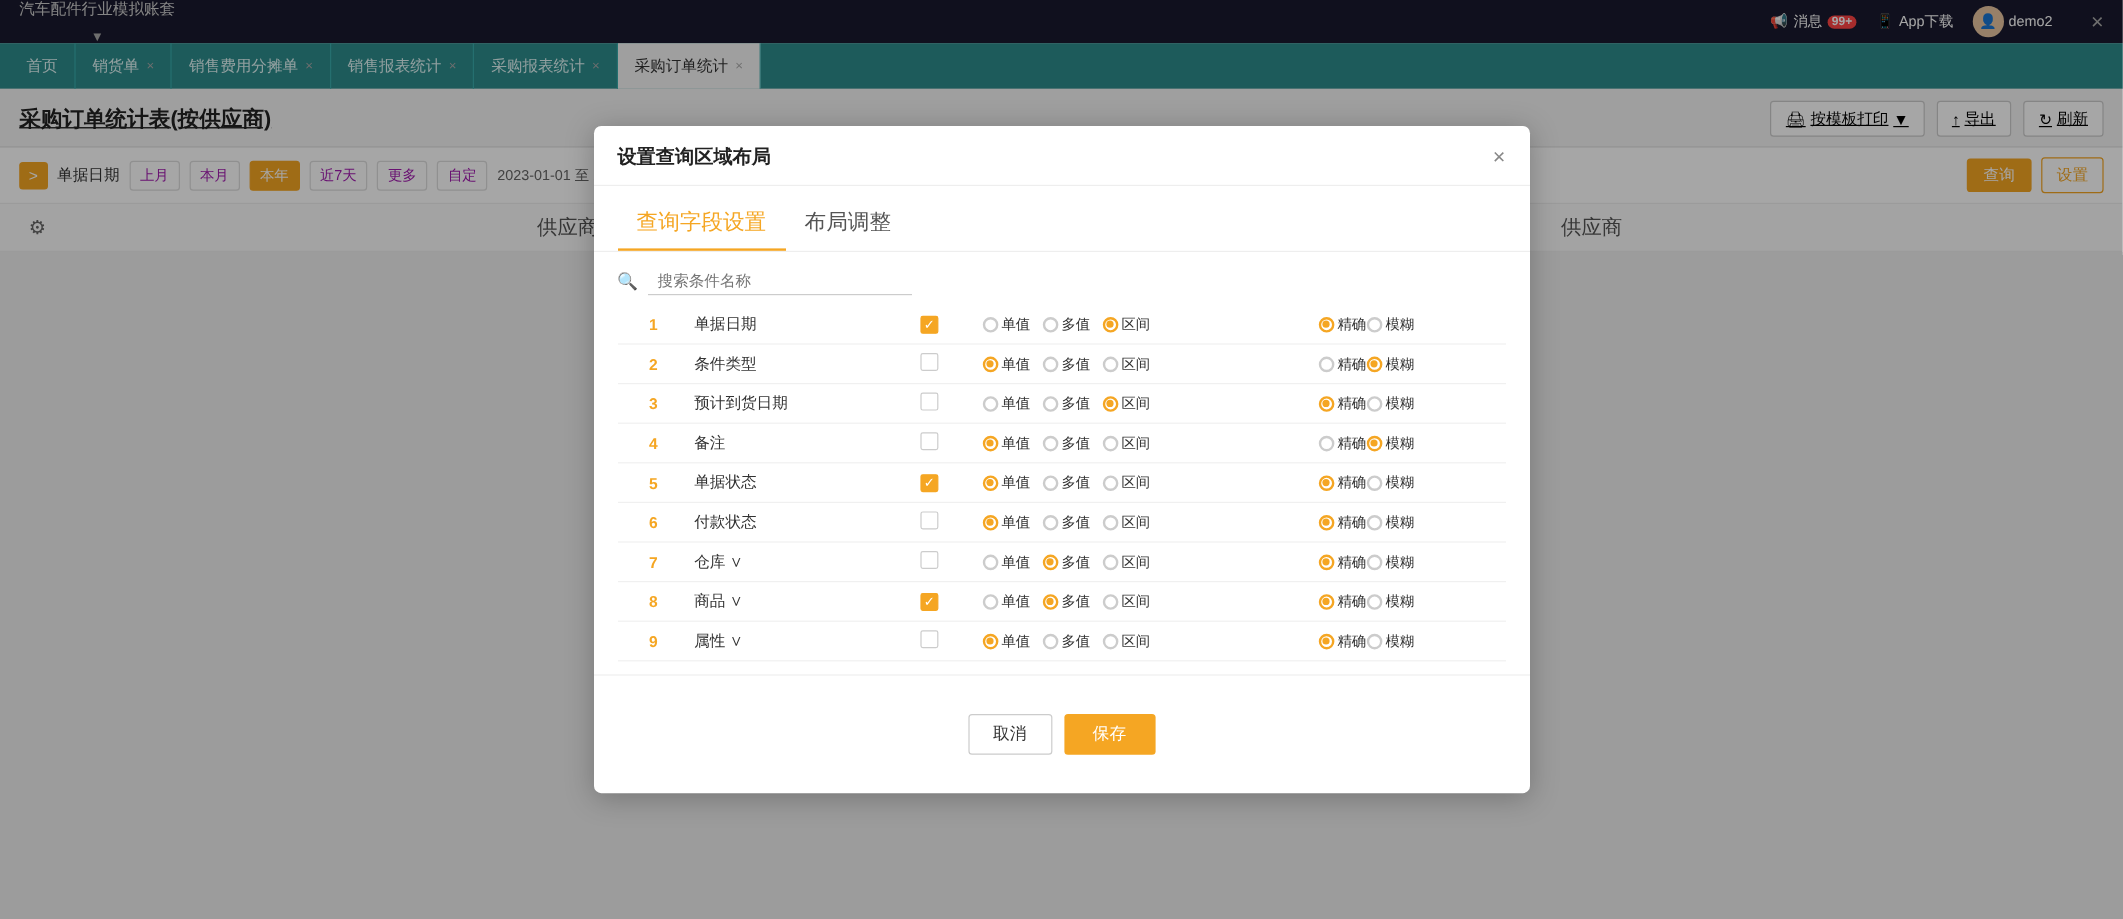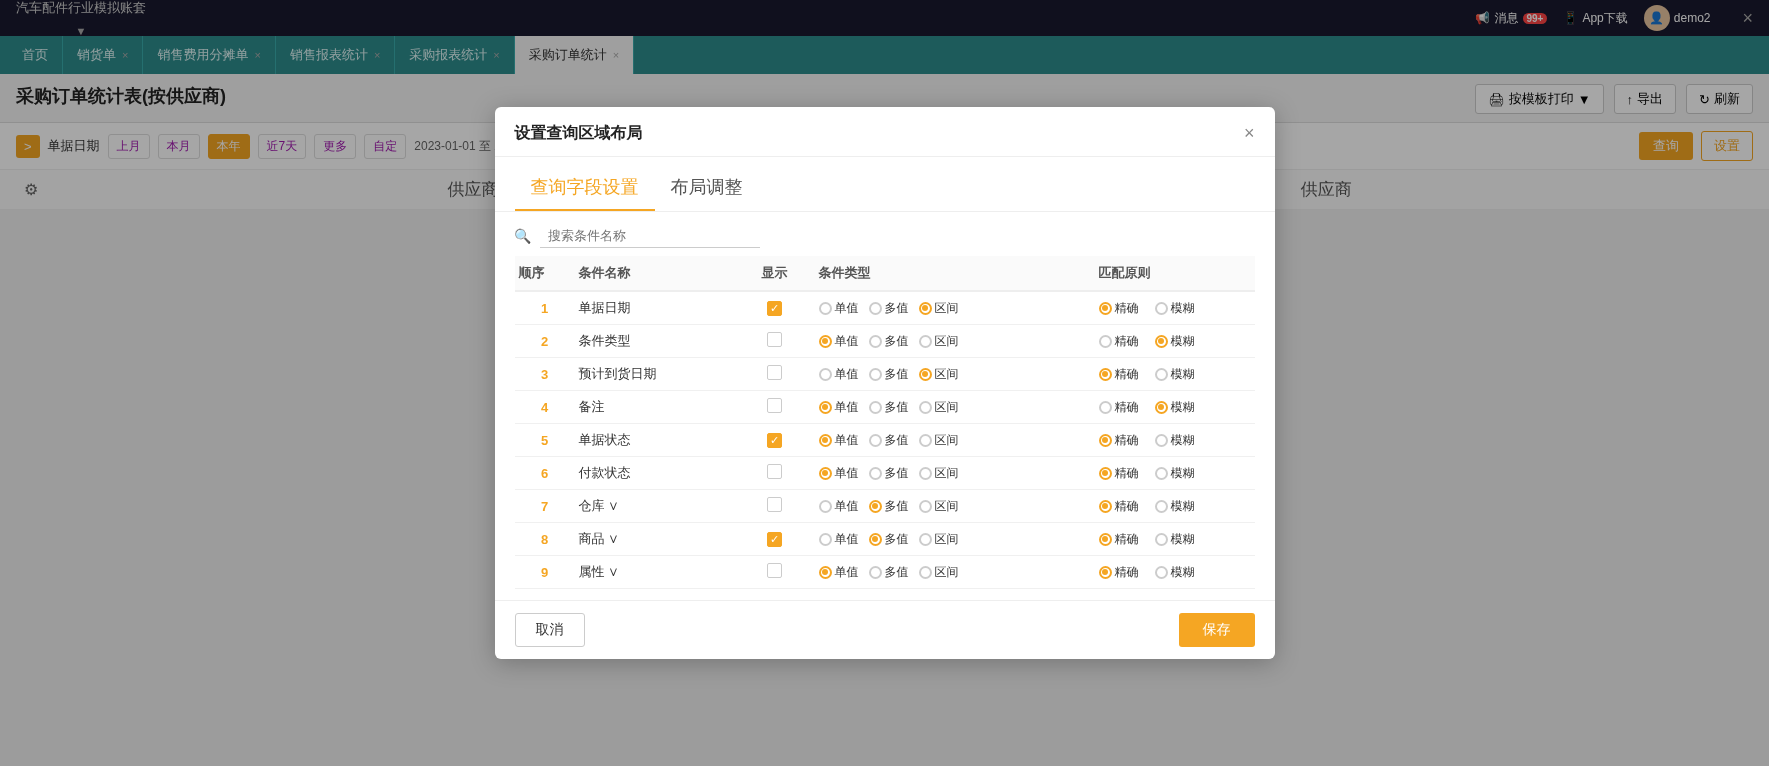--- a/index.html
+++ b/index.html
@@ -63,23 +63,24 @@
       background: #f5f5f5;
       color: #333;
     }
     .tab-close { color: #aaa; font-size: 11px; cursor: pointer; }
 
     
     .page-header {
       background: #f5f5f5;
       padding: 10px 16px 8px;
       display: flex;
-      align-items: flex-start;
+      align-items: center;
       justify-content: space-between;
       border-bottom: 1px solid #ddd;
+      text-decoration: underline;
     }
     .page-title { font-size: 18px; font-weight: bold; color: #222; }
     .header-actions { display: flex; align-items: center; gap: 10px; }
     .btn-outline {
       border: 1px solid #ccc; background: #fff; padding: 5px 12px;
       border-radius: 3px; font-size: 13px; cursor: pointer; display: flex; align-items: center; gap: 4px;
     }
     .btn-primary {
       background: #f5a623; border: none; color: #fff; padding: 5px 14px;
       border-radius: 3px; font-size: 13px; cursor: pointer;
@@ -215,27 +216,27 @@
     .radio-circle {
       width: 13px; height: 13px; border-radius: 50%; border: 2px solid #ccc;
       display: inline-flex; align-items: center; justify-content: center;
     }
     .radio-circle.selected { border-color: #f5a623; }
     .radio-circle.selected::after {
       content: ''; width: 6px; height: 6px; border-radius: 50%; background: #f5a623;
     }
 
     
-    .match-group { display: flex; align-items: center; gap: 16px; }
+    .match-group { display: flex; align-items: center; gap: 0; }
     .match-item { display: flex; align-items: center; gap: 3px; font-size: 12px; color: #333; cursor: pointer; white-space: nowrap; }
 
     
     .modal-footer {
-      padding: 12px 20px;
-      display: flex; justify-content: space-between; gap: 10px;
+      padding: 32px 20px;
+      display: flex; justify-content: center; gap: 10px;
       border-top: 1px solid #eee;
       margin-top: 8px;
     }
     .btn-cancel {
       padding: 7px 20px; border: 1px solid #ccc; background: #fff;
       border-radius: 3px; font-size: 14px; cursor: pointer; color: #333;
     }
     .btn-save {
       padding: 7px 24px; background: #f5a623; border: none; color: #fff;
       border-radius: 3px; font-size: 14px; cursor: pointer;
@@ -360,27 +361,20 @@
       </div>
     </div>
 
     <div class="modal-search">
       <span class="search-icon">🔍</span>
       <input class="modal-search-input" type="text" placeholder="搜索条件名称" style="">
     </div>
 
     <div class="modal-table">
 
-      <div class="modal-table-header">
-        <div class="modal-col-hdr">顺序</div>
-        <div class="modal-col-hdr">条件名称</div>
-        <div class="modal-col-hdr" style="text-align:center;">显示</div>
-        <div class="modal-col-hdr">条件类型</div>
-        <div class="modal-col-hdr">匹配原则</div>
-      </div>
 
       <div class="modal-table-body" id="modal-table-body">
       <div class="modal-table-row">
             <div class="cell cell-num cell-center">1</div>
             <div class="cell">单据日期</div>
             <div class="cell cell-center"><span class="cb checked">✓</span></div>
             <div class="cell">
               <div class="radio-group">
                 <label class="radio-item">
                   <span class="radio-circle"></span>

